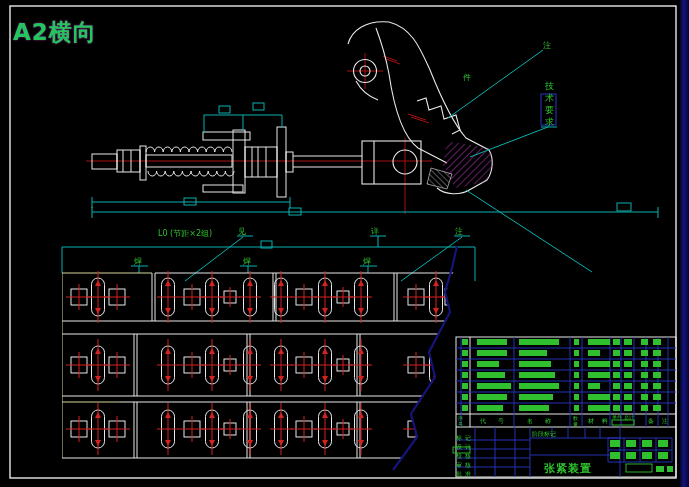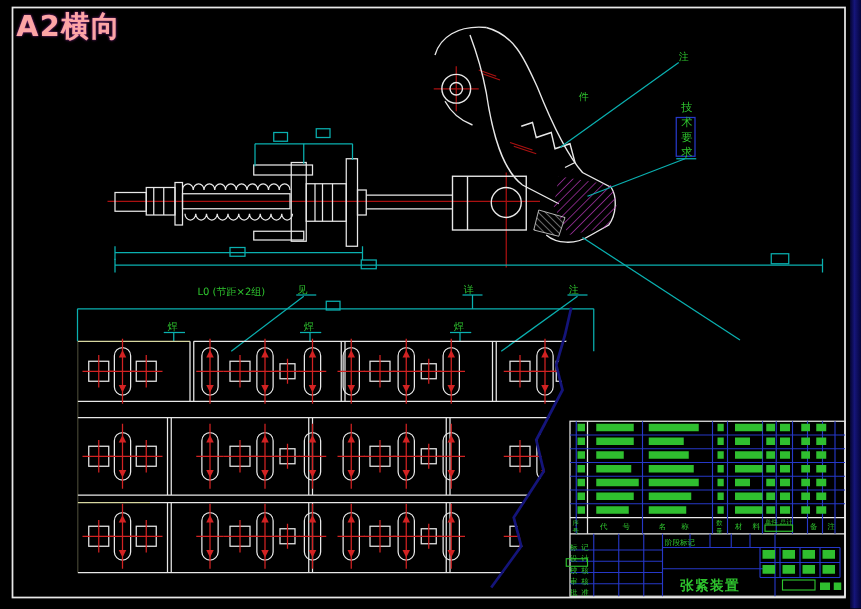--- a/index.html
+++ b/index.html
@@ -1,21 +1,21 @@
 <!DOCTYPE html>
 <html><head>
 <meta charset="utf-8">
 <style>
   html,body{margin:0;padding:0;background:#000;}
   #screen{position:relative;width:689px;height:487px;background:#000;overflow:hidden;
           font-family:"DejaVu Sans",sans-serif;}
   #edge-strip{position:absolute;right:0;top:0;width:9px;height:487px;
     background:linear-gradient(90deg,#04042e 0%,#15157a 40%,#04043a 100%);}
-  #sheet-title{position:absolute;left:13px;top:6px;font-size:23px;font-weight:bold;
-    color:#fca5a5;letter-spacing:1px;text-shadow:0 0 2px #a030a0;white-space:nowrap;}
+  #sheet-title{position:absolute;left:13px;top:17px;font-size:23px;font-weight:bold;
+    color:#22c55e;letter-spacing:1px;text-shadow:0 0 2px #a030a0;white-space:nowrap;}
   svg{position:absolute;left:0;top:0;}
   svg text{font-family:"DejaVu Sans",sans-serif;fill:#2ec42e;}
   .t6{font-size:6px;} .t5{font-size:5px;} .t8{font-size:8px;} .t9{font-size:9px;}
   .big{font-size:11px;font-weight:bold;letter-spacing:1px;}
 </style>
 </head>
 <body>
 
 <div id="screen">
   <div id="edge-strip"></div>

